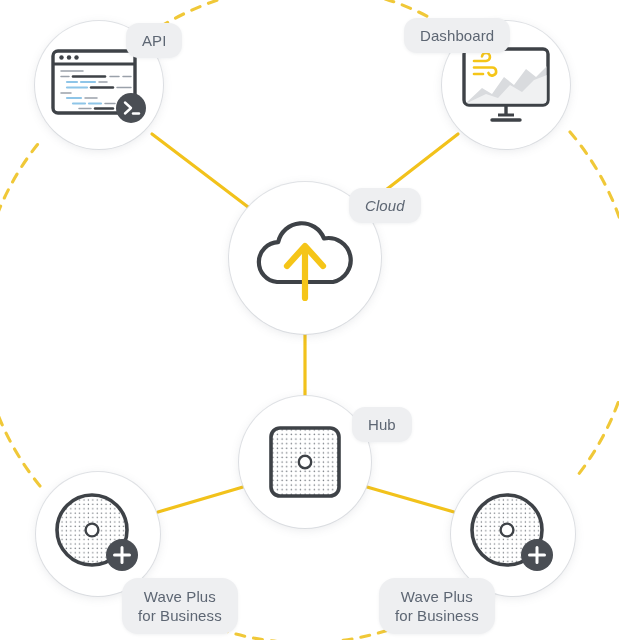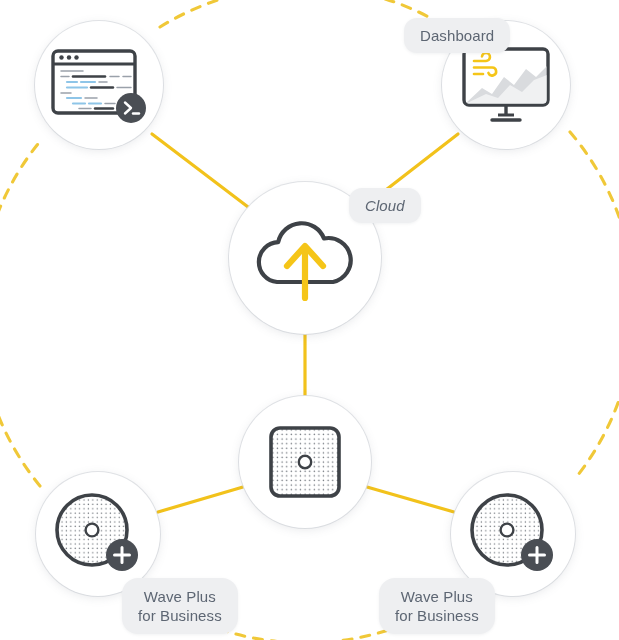--- a/index.html
+++ b/index.html
@@ -97,20 +97,21 @@
         <path d="M58 58.5 H68" stroke="#9AA1AA" stroke-width="1.5"></path>
         <path d="M32 63.5 H44" stroke="#9AA1AA" stroke-width="1.5"></path>
         <path d="M48 63.5 H66" stroke="#3E4247" stroke-width="2.4"></path>
         <path d="M70 63.5 H80" stroke="#9AA1AA" stroke-width="1.5"></path>
       </g>
       <circle cx="84" cy="63" r="15" fill="#4A4E54"></circle>
       <path d="M78 57.5 L84 63 L78 68.5" fill="none" stroke="#ffffff" stroke-width="2.4" stroke-linecap="round" stroke-linejoin="round"></path>
       <path d="M86 68.5 H92" stroke="#ffffff" stroke-width="2.4" stroke-linecap="round"></path>
     </svg>
   </div>
+  <div class="pill" style="left:126px;top:23px;">API</div>
 
   <div class="node" style="left:442px;top:21px;width:128px;height:128px;">
     <svg class="node-ico" width="100" height="82" viewBox="0 0 100 82">
       <defs>
         <clipPath id="scr">
             <rect x="9.5" y="6.5" width="81" height="53" rx="3.5"></rect>
           </clipPath>
       </defs>
       <rect x="8" y="5" width="84" height="56" rx="5" ry="5" fill="#ffffff" stroke="#3E4247" stroke-width="3.4"></rect>
       <g clip-path="url(#scr)">
@@ -142,20 +143,21 @@
     <svg class="node-ico" width="76" height="76" viewBox="0 0 76 76">
       <defs>
         <pattern id="dotsSq" width="4.6" height="4.6" patternUnits="userSpaceOnUse">
           <circle cx="1.3" cy="1.3" r="0.75" fill="#6E737A"></circle>
         </pattern>
       </defs>
       <rect x="4" y="4" width="68" height="68" rx="9" ry="9" fill="url(#dotsSq)" stroke="#3E4247" stroke-width="3.6"></rect>
       <circle cx="38" cy="38" r="6.2" fill="#ffffff" stroke="#3E4247" stroke-width="2.4"></circle>
     </svg>
   </div>
+  <div class="pill" style="left:352px;top:407px;">Hub</div>
 
   <div class="node" style="left:36px;top:472px;width:124px;height:124px;">
     <svg class="node-ico" width="92" height="88" viewBox="0 0 92 88">
       <defs>
         <pattern id="dotsC1" width="4.4" height="4.4" patternUnits="userSpaceOnUse">
           <circle cx="1.2" cy="1.2" r="0.72" fill="#6E737A"></circle>
         </pattern>
       </defs>
       <circle cx="40" cy="40" r="35" fill="url(#dotsC1)" stroke="#3E4247" stroke-width="3.6"></circle>
       <circle cx="40" cy="40" r="6.4" fill="#ffffff" stroke="#3E4247" stroke-width="2.4"></circle>

